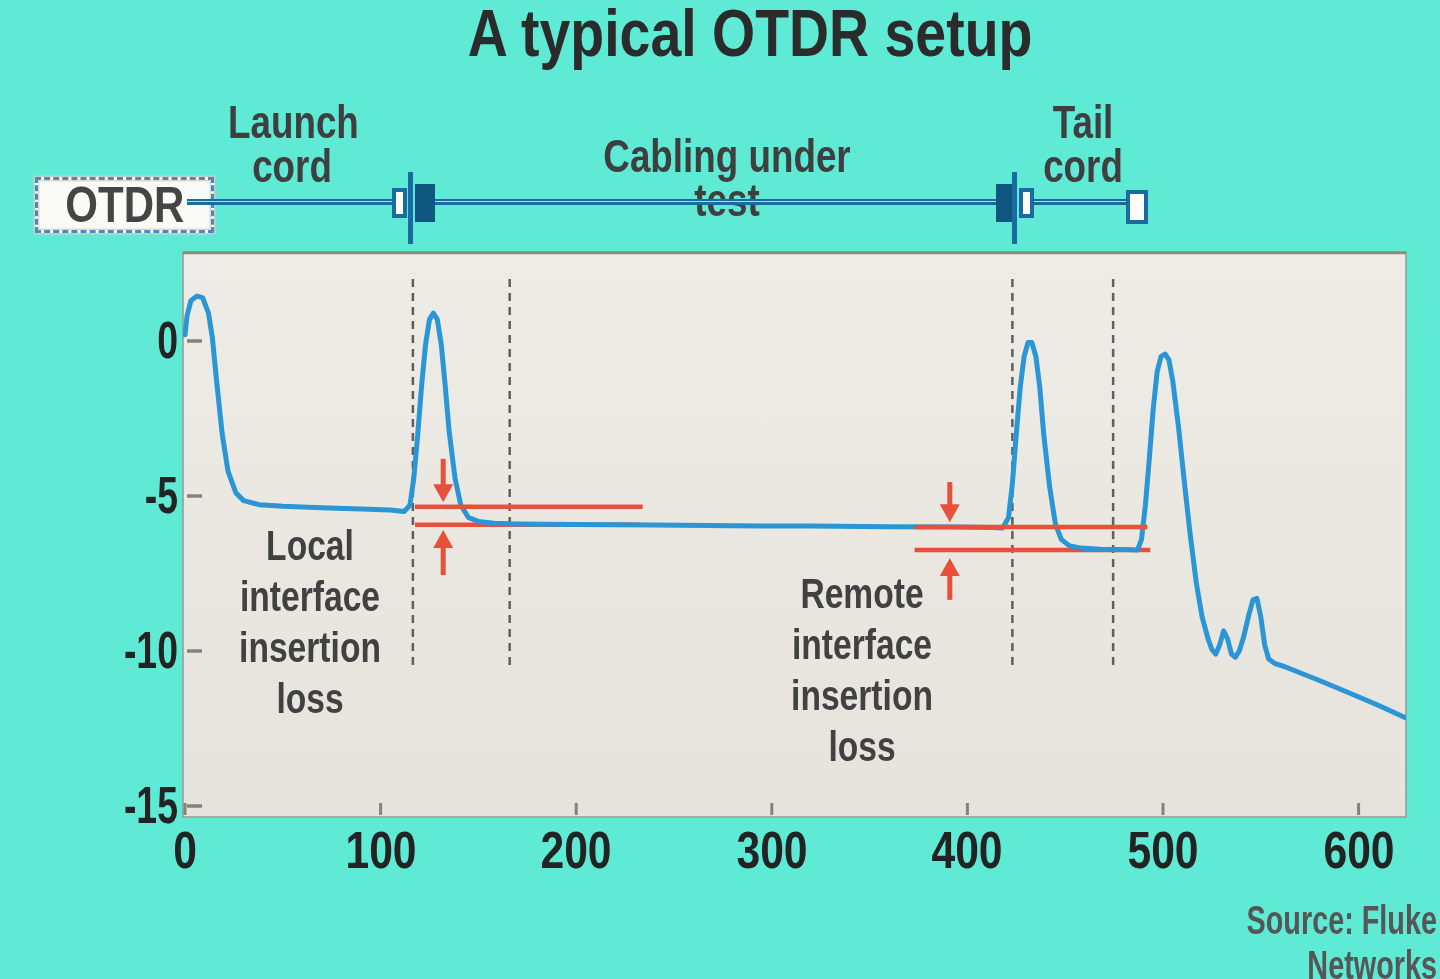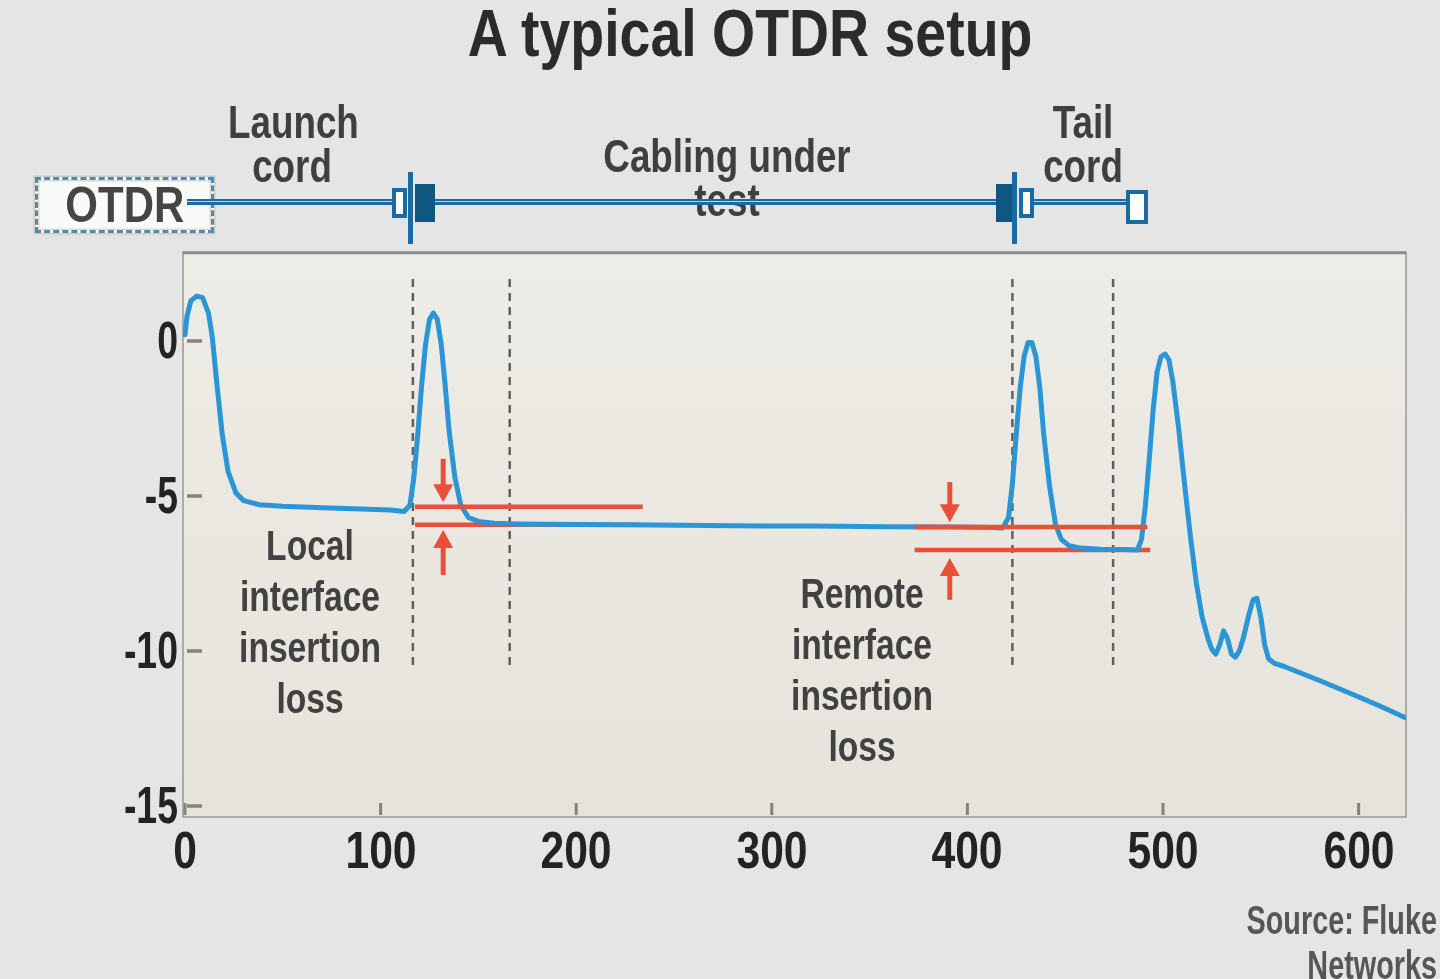--- a/index.html
+++ b/index.html
@@ -1,16 +1,16 @@
 <!DOCTYPE html>
 <html><head>
 <meta charset="utf-8">
 <style>
   html,body{margin:0;padding:0;background:#fff;}
-  #stage{position:relative;width:1440px;height:979px;background:#e5e5e5;overflow:hidden;
+  #stage{position:relative;width:1440px;height:979px;background:#5eead4;overflow:hidden;
          font-family:"Liberation Sans",sans-serif;}
   .abs{position:absolute;}
   .condC{transform:scaleX(0.82);transform-origin:center center;}
   .condR{transform:scaleX(0.72);transform-origin:right center;}
   #title{left:30px;top:-2px;width:1440px;text-align:center;font-size:66px;line-height:70px;
          font-weight:700;color:#2b2b2b;transform:scaleX(0.84);transform-origin:center center;}
   .diaglabel{font-size:46px;line-height:44px;font-weight:700;color:#3f3f3f;text-align:center;
              transform:scaleX(0.80);transform-origin:center center;}
   #launch-label{left:212px;top:100px;width:160px;}
   #cabling-label{left:527px;top:134px;width:400px;}

